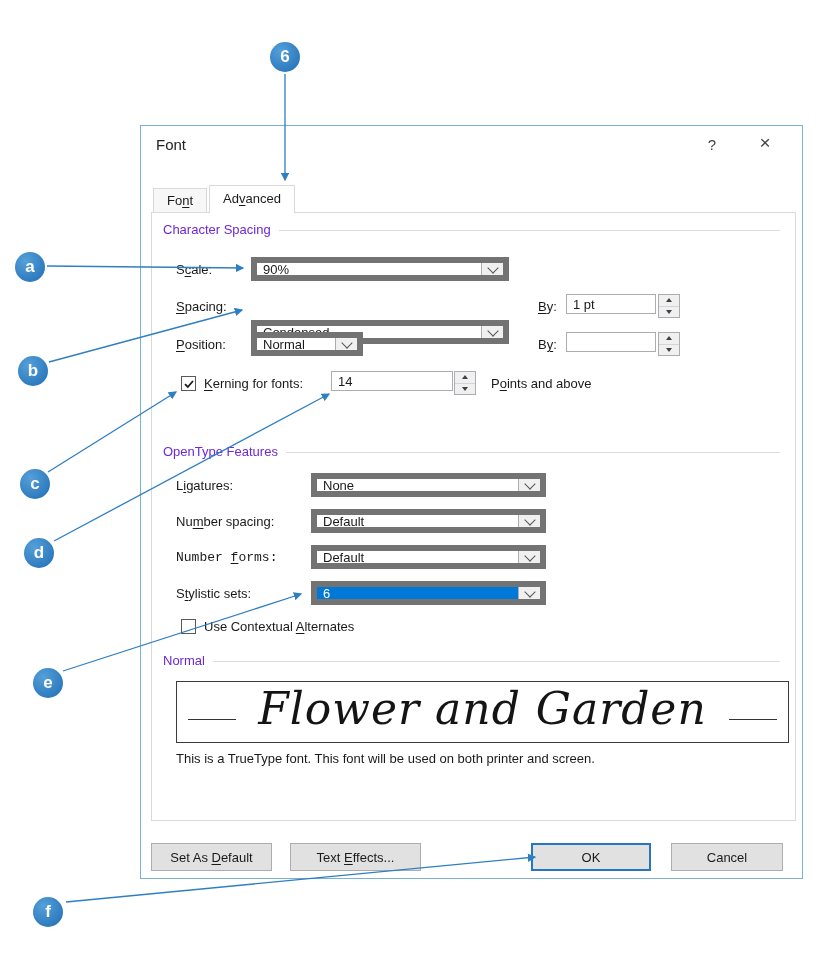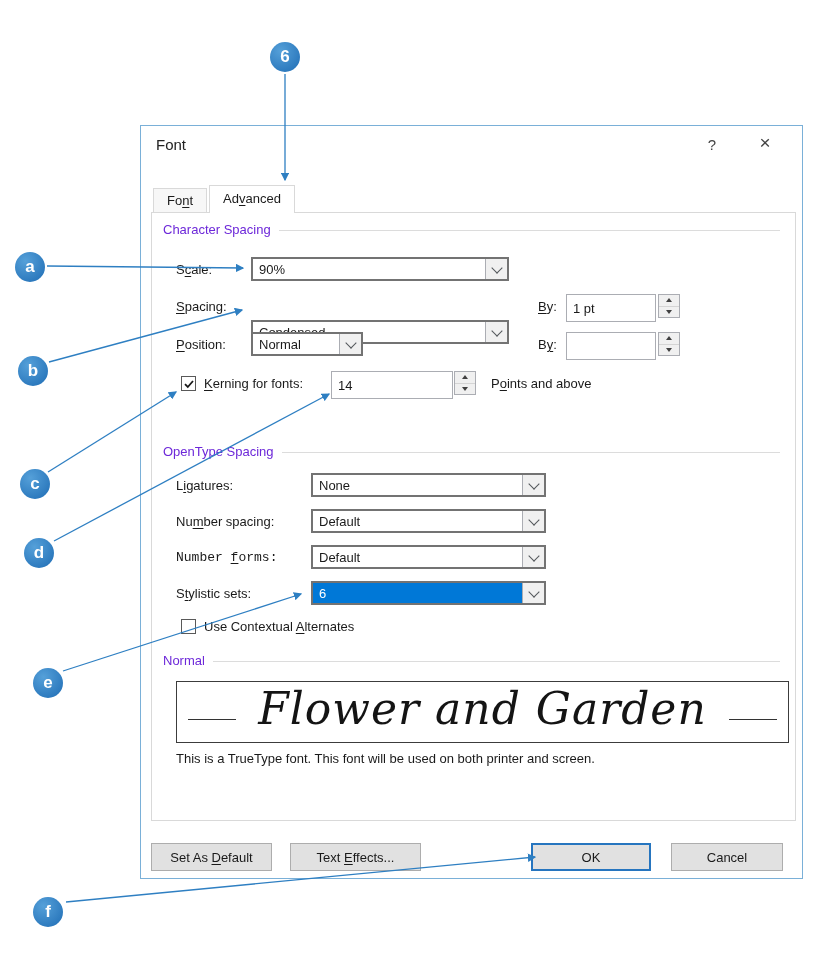--- a/index.html
+++ b/index.html
@@ -38,40 +38,40 @@
     position:absolute; left:22px; right:22px; display:flex; align-items:center; gap:8px;
     font-size:13px; color:#6d28d9;
   }
   .section-header .rule { flex:1; border-top:1px solid #dcdcdc; margin-top:1px; }
 
   
   .lbl { position:absolute; font-size:13px; color:#1a1a1a; white-space:nowrap; }
 
   
   .combo {
-    position:absolute; height:24px; border:2px solid #737373; background:#fff;
+    position:absolute; height:24px; border:6px solid #737373; background:#fff;
     box-sizing:border-box; display:flex; align-items:stretch; cursor:default;
   }
   .combo-val {
     flex:1; font-size:13px; display:flex; align-items:center; padding-left:6px;
     overflow:hidden; white-space:nowrap;
   }
   .combo-val.selected { background:#0078d7; color:#fff; }
   .combo-btn {
     width:21px; background:#f0f0f0; border-left:1px solid #abadb3;
     display:flex; align-items:center; justify-content:center;
   }
   .chev {
     width:7px; height:7px; border-right:1.6px solid #53575b; border-bottom:1.6px solid #53575b;
     transform:rotate(45deg); margin-top:-3px;
   }
 
   
   .textbox {
-    position:absolute; height:28px; border:1px solid #abadb3; background:#fff;
+    position:absolute; height:20px; border:1px solid #abadb3; background:#fff;
     box-sizing:border-box; display:flex; align-items:center; padding-left:6px; font-size:13px;
   }
 
   
   .spinner {
     position:absolute; width:22px; height:24px; border:1px solid #abadb3; background:#fff;
     box-sizing:border-box; display:flex; flex-direction:column;
   }
   .spin-btn { flex:1; background:#f0f0f0; display:flex; align-items:center; justify-content:center; }
   .spin-btn.down { border-top:1px solid #d4d4d4; }
@@ -203,21 +203,21 @@
       <div class="spin-btn">
           <span class="tri-up"></span>
         </div>
       <div class="spin-btn down">
           <span class="tri-down"></span>
         </div>
     </div>
     <div class="lbl" style="left:350px; top:250px;">P<u>o</u>ints and above</div>
 
     <div class="section-header" style="top:318px;">
-      <span>OpenType Spacing</span>
+      <span>OpenType Features</span>
       <span class="rule"></span>
     </div>
 
     <div class="lbl" style="left:35px; top:352px;">L<u>i</u>gatures:</div>
     <div class="combo" style="left:170px; top:347px; width:235px;">
       <span class="combo-val">None</span>
       <div class="combo-btn">
           <span class="chev"></span>
         </div>
     </div>

